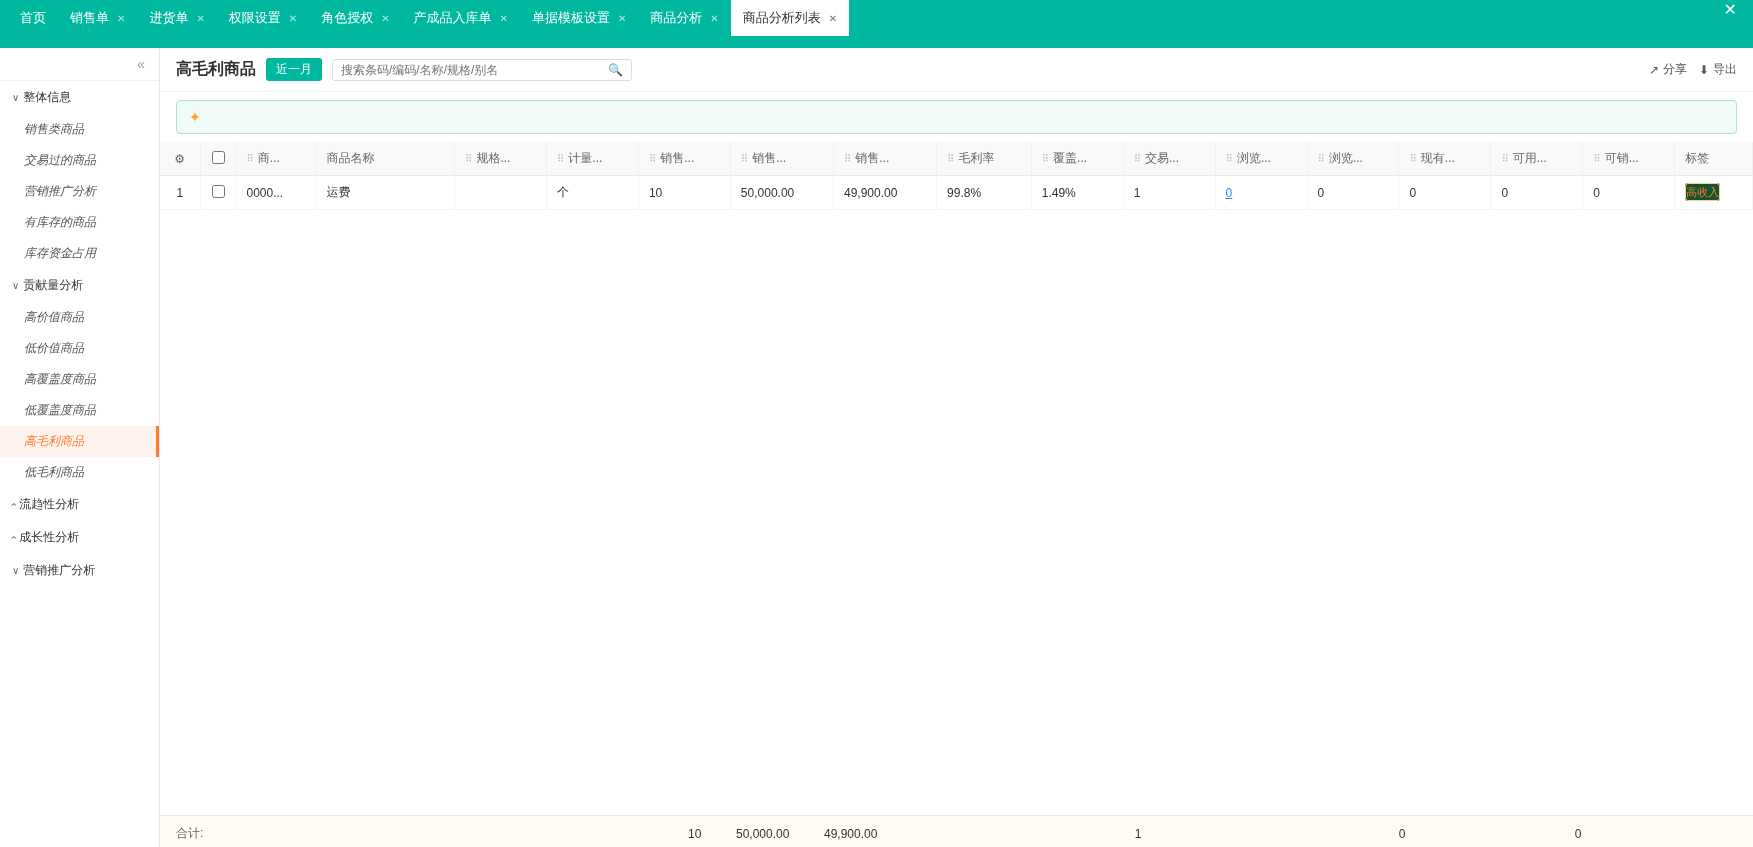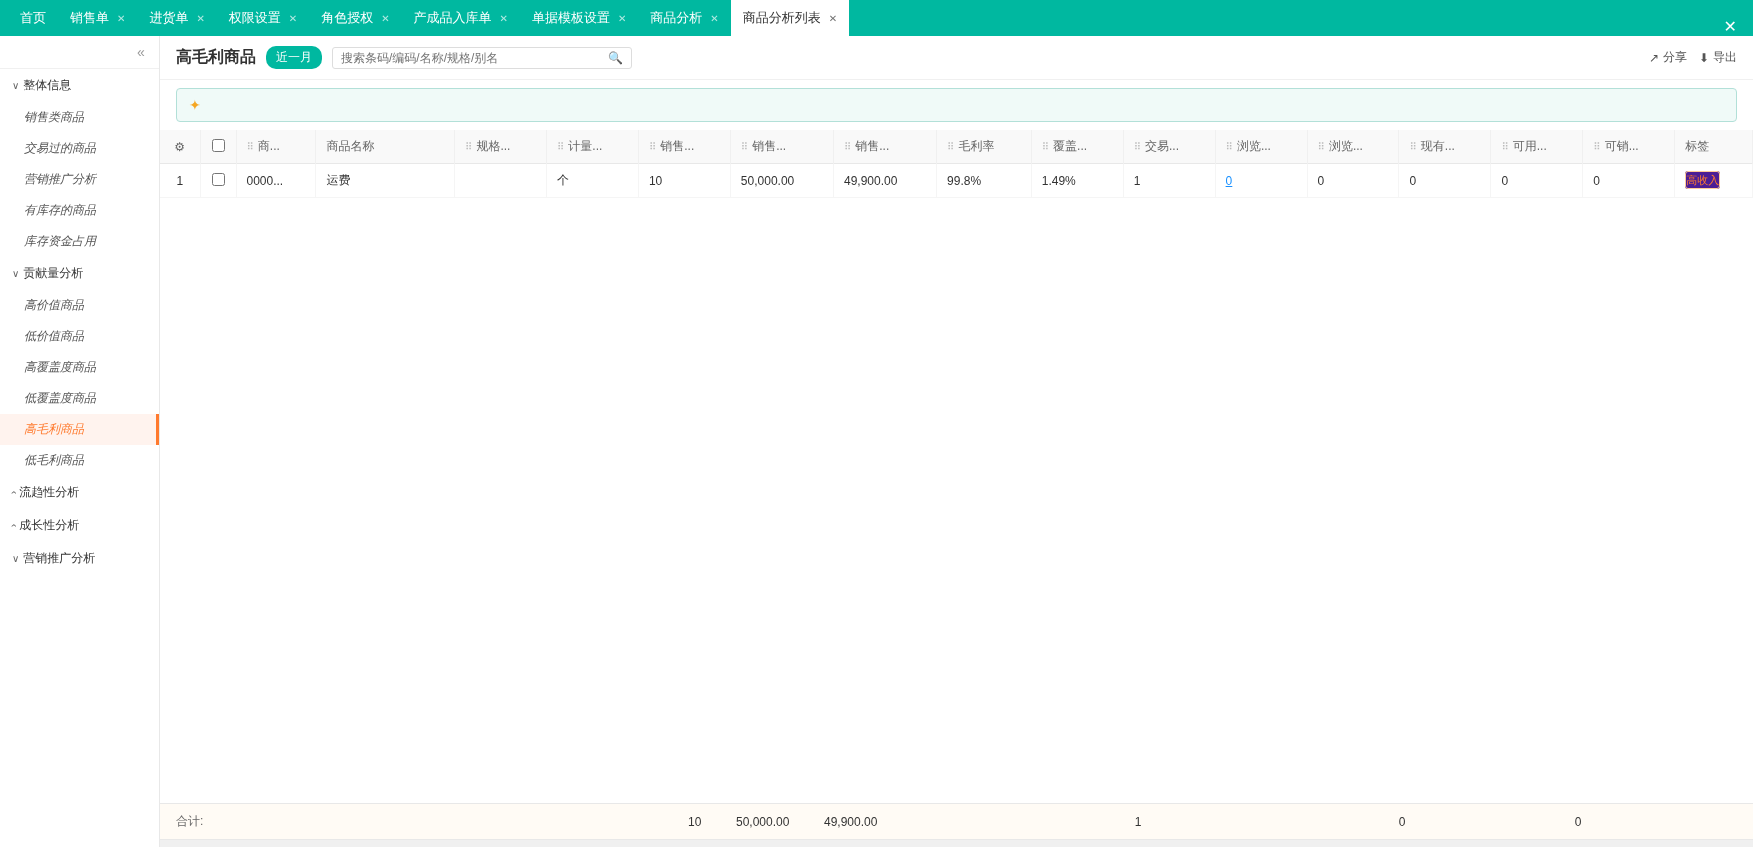--- a/index.html
+++ b/index.html
@@ -1,23 +1,23 @@
 <!DOCTYPE html>
 <html><head>
   <meta charset="utf-8">
   <style>
     * { margin: 0; padding: 0; box-sizing: border-box; }
     body { font-family: 'Microsoft YaHei', Arial, sans-serif; font-size: 12px; background: #f5f5f5; color: #333; width: 1753px; height: 847px; overflow: hidden; }
 
     
     .top-nav {
       display: flex;
-      align-items: flex-end;
+      align-items: flex-start;
       background: #00b8a0;
-      height: 36px;
+      height: 48px;
       padding: 0 8px;
       gap: 0;
     }
     .nav-item {
       display: flex;
       align-items: center;
       padding: 0 12px;
       height: 36px;
       color: #fff;
       cursor: pointer;
@@ -101,21 +101,21 @@
     }
     .content-title {
       font-size: 16px;
       font-weight: 600;
       color: #333;
     }
     .time-filter-btn {
       background: #00b8a0;
       color: #fff;
       border: none;
-      border-radius: 10px;
+      border-radius: 3px;
       padding: 3px 10px;
       font-size: 12px;
       cursor: pointer;
     }
     .search-box {
       display: flex;
       align-items: center;
       border: 1px solid #ddd;
       border-radius: 3px;
       padding: 3px 8px;
@@ -205,21 +205,21 @@
       border-bottom: 1px solid #f5f5f5;
     }
     tbody td {
       padding: 8px 10px;
       font-size: 12px;
       color: #333;
       border-right: 1px solid #f5f5f5;
       white-space: nowrap;
     }
     .tag-high-income {
-      background: #4c1d95;
+      background: #14532d;
       color: #ff7a2e;
       border: 1px solid #ffcc99;
       border-radius: 3px;
       padding: 2px 0;
       font-size: 11px;
     }
     .link-cell { color: #1890ff; cursor: pointer; text-decoration: underline; }
 
     
     .table-footer {

